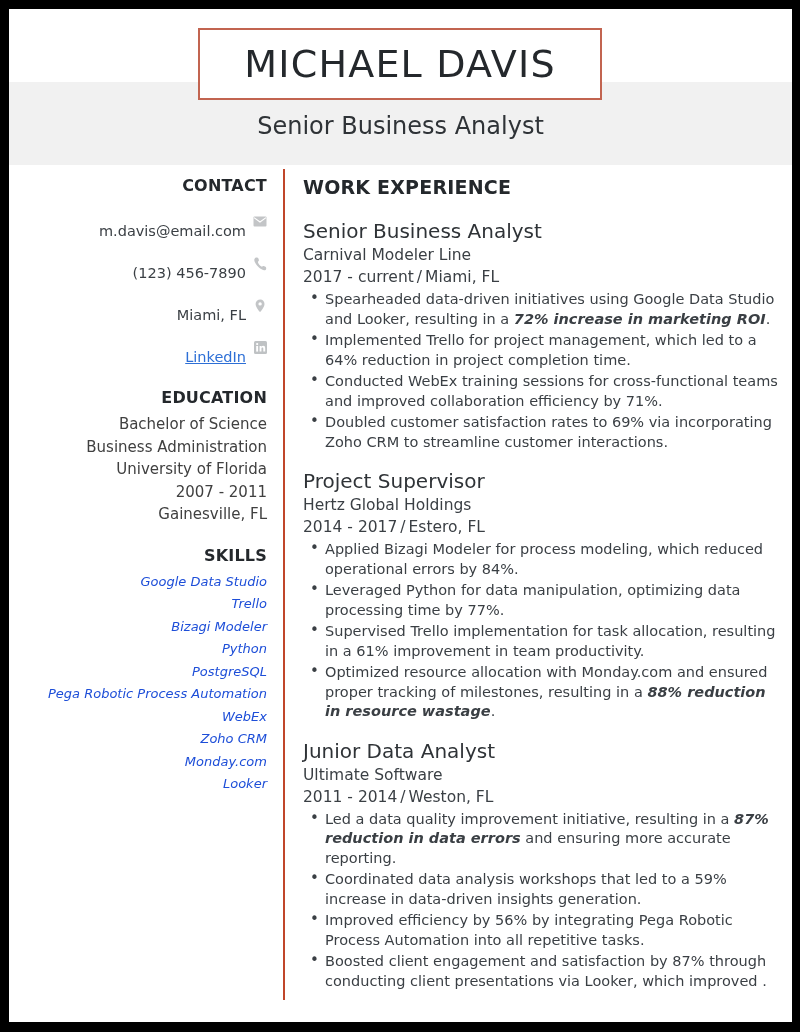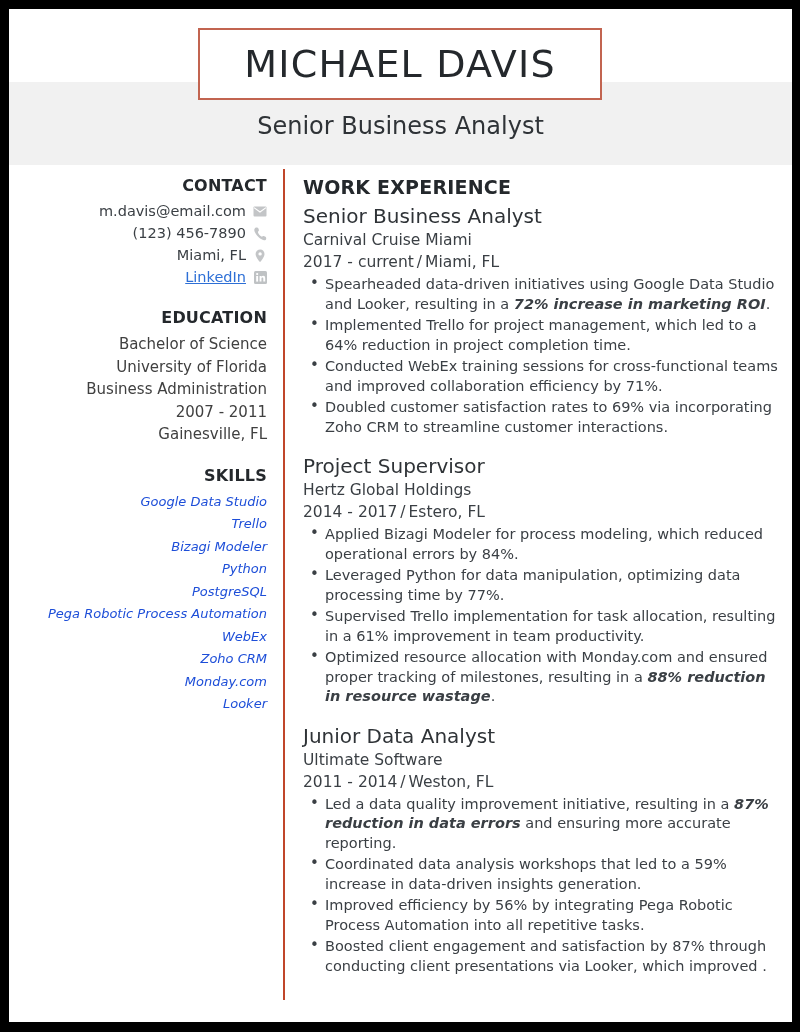--- a/index.html
+++ b/index.html
@@ -109,21 +109,21 @@
   .contact-row {
     display: flex;
     align-items: center;
     justify-content: flex-end;
     gap: 7px;
     font-size: 14.5px;
     color: #3a3f44;
     line-height: 21px;
     margin-bottom: 1px;
   }
-  .contact-row .ctext { white-space: nowrap; }
+  .contact-row .ctext { white-space: nowrap; margin-top: 20px; }
   .contact-row a.ctext {
     color: #2d6fd6;
     text-decoration: underline;
   }
   .cicon {
     width: 14px; height: 14px;
     flex: 0 0 14px;
     display: inline-flex;
     align-items: center;
     justify-content: center;
@@ -143,21 +143,21 @@
     line-height: 22.5px;
     font-style: italic;
   }
 
   
   .main-head {
     font-size: 19px;
     font-weight: bold;
     color: #24282c;
     letter-spacing: 0.2px;
-    margin-bottom: 5px;
+    margin-bottom: 20px;
   }
 
   .job { margin-bottom: 16px; }
   .job-title {
     font-size: 20px;
     color: #2f3337;
     font-weight: 400;
     line-height: 26px;
   }
   .job-company {
@@ -253,22 +253,22 @@
                   <circle cx="3.15" cy="3.1" r="1.1" fill="#ffffff"></circle>
                   <path d="M5.6 5h1.8v.8c.35-.65 1.05-1 1.85-1 1.3 0 1.95.85 1.95 2.4v3.4H9.3V7.6c0-.75-.27-1.15-.88-1.15-.62 0-.97.42-.97 1.15v3H5.6z" fill="#ffffff"></path>
                 </svg>
               </span>
             </div>
           </div>
 
         <div class="side-head sp">EDUCATION</div>
         <div id="education-list">
             <div class="side-line">Bachelor of Science</div>
+            <div class="side-line">Business Administration</div>
             <div class="side-line">University of Florida</div>
-            <div class="side-line">Business Administration</div>
             <div class="side-line">2007 - 2011</div>
             <div class="side-line">Gainesville, FL</div>
           </div>
 
         <div class="side-head sp">SKILLS</div>
         <div id="skills-list">
             <div class="skill-line">Google Data Studio</div>
             <div class="skill-line">Trello</div>
             <div class="skill-line">Bizagi Modeler</div>
             <div class="skill-line">Python</div>
@@ -282,21 +282,21 @@
 
       </div>
 
       <div class="divider"></div>
 
       <div class="col-right">
         <div class="main-head">WORK EXPERIENCE</div>
         <div id="jobs-list">
             <div class="job">
               <div class="job-title">Senior Business Analyst</div>
-              <div class="job-company">Carnival Cruise Miami</div>
+              <div class="job-company">Carnival Modeler Line</div>
               <div class="job-meta"><span>2017 - current</span><span class="job-sep">/</span><span>Miami, FL</span></div>
               <ul class="bullets">
                 <li><span>Spearheaded data-driven initiatives using Google Data Studio and Looker, resulting in a </span><span class="em">72% increase in marketing ROI</span><span>.</span></li>
                 <li><span>Implemented Trello for project management, which led to a 64% reduction in project completion time.</span></li>
                 <li><span>Conducted WebEx training sessions for cross-functional teams and improved collaboration efficiency by 71%.</span></li>
                 <li><span>Doubled customer satisfaction rates to 69% via incorporating Zoho CRM to streamline customer interactions.</span></li>
               </ul>
             </div>
             <div class="job">
               <div class="job-title">Project Supervisor</div>

